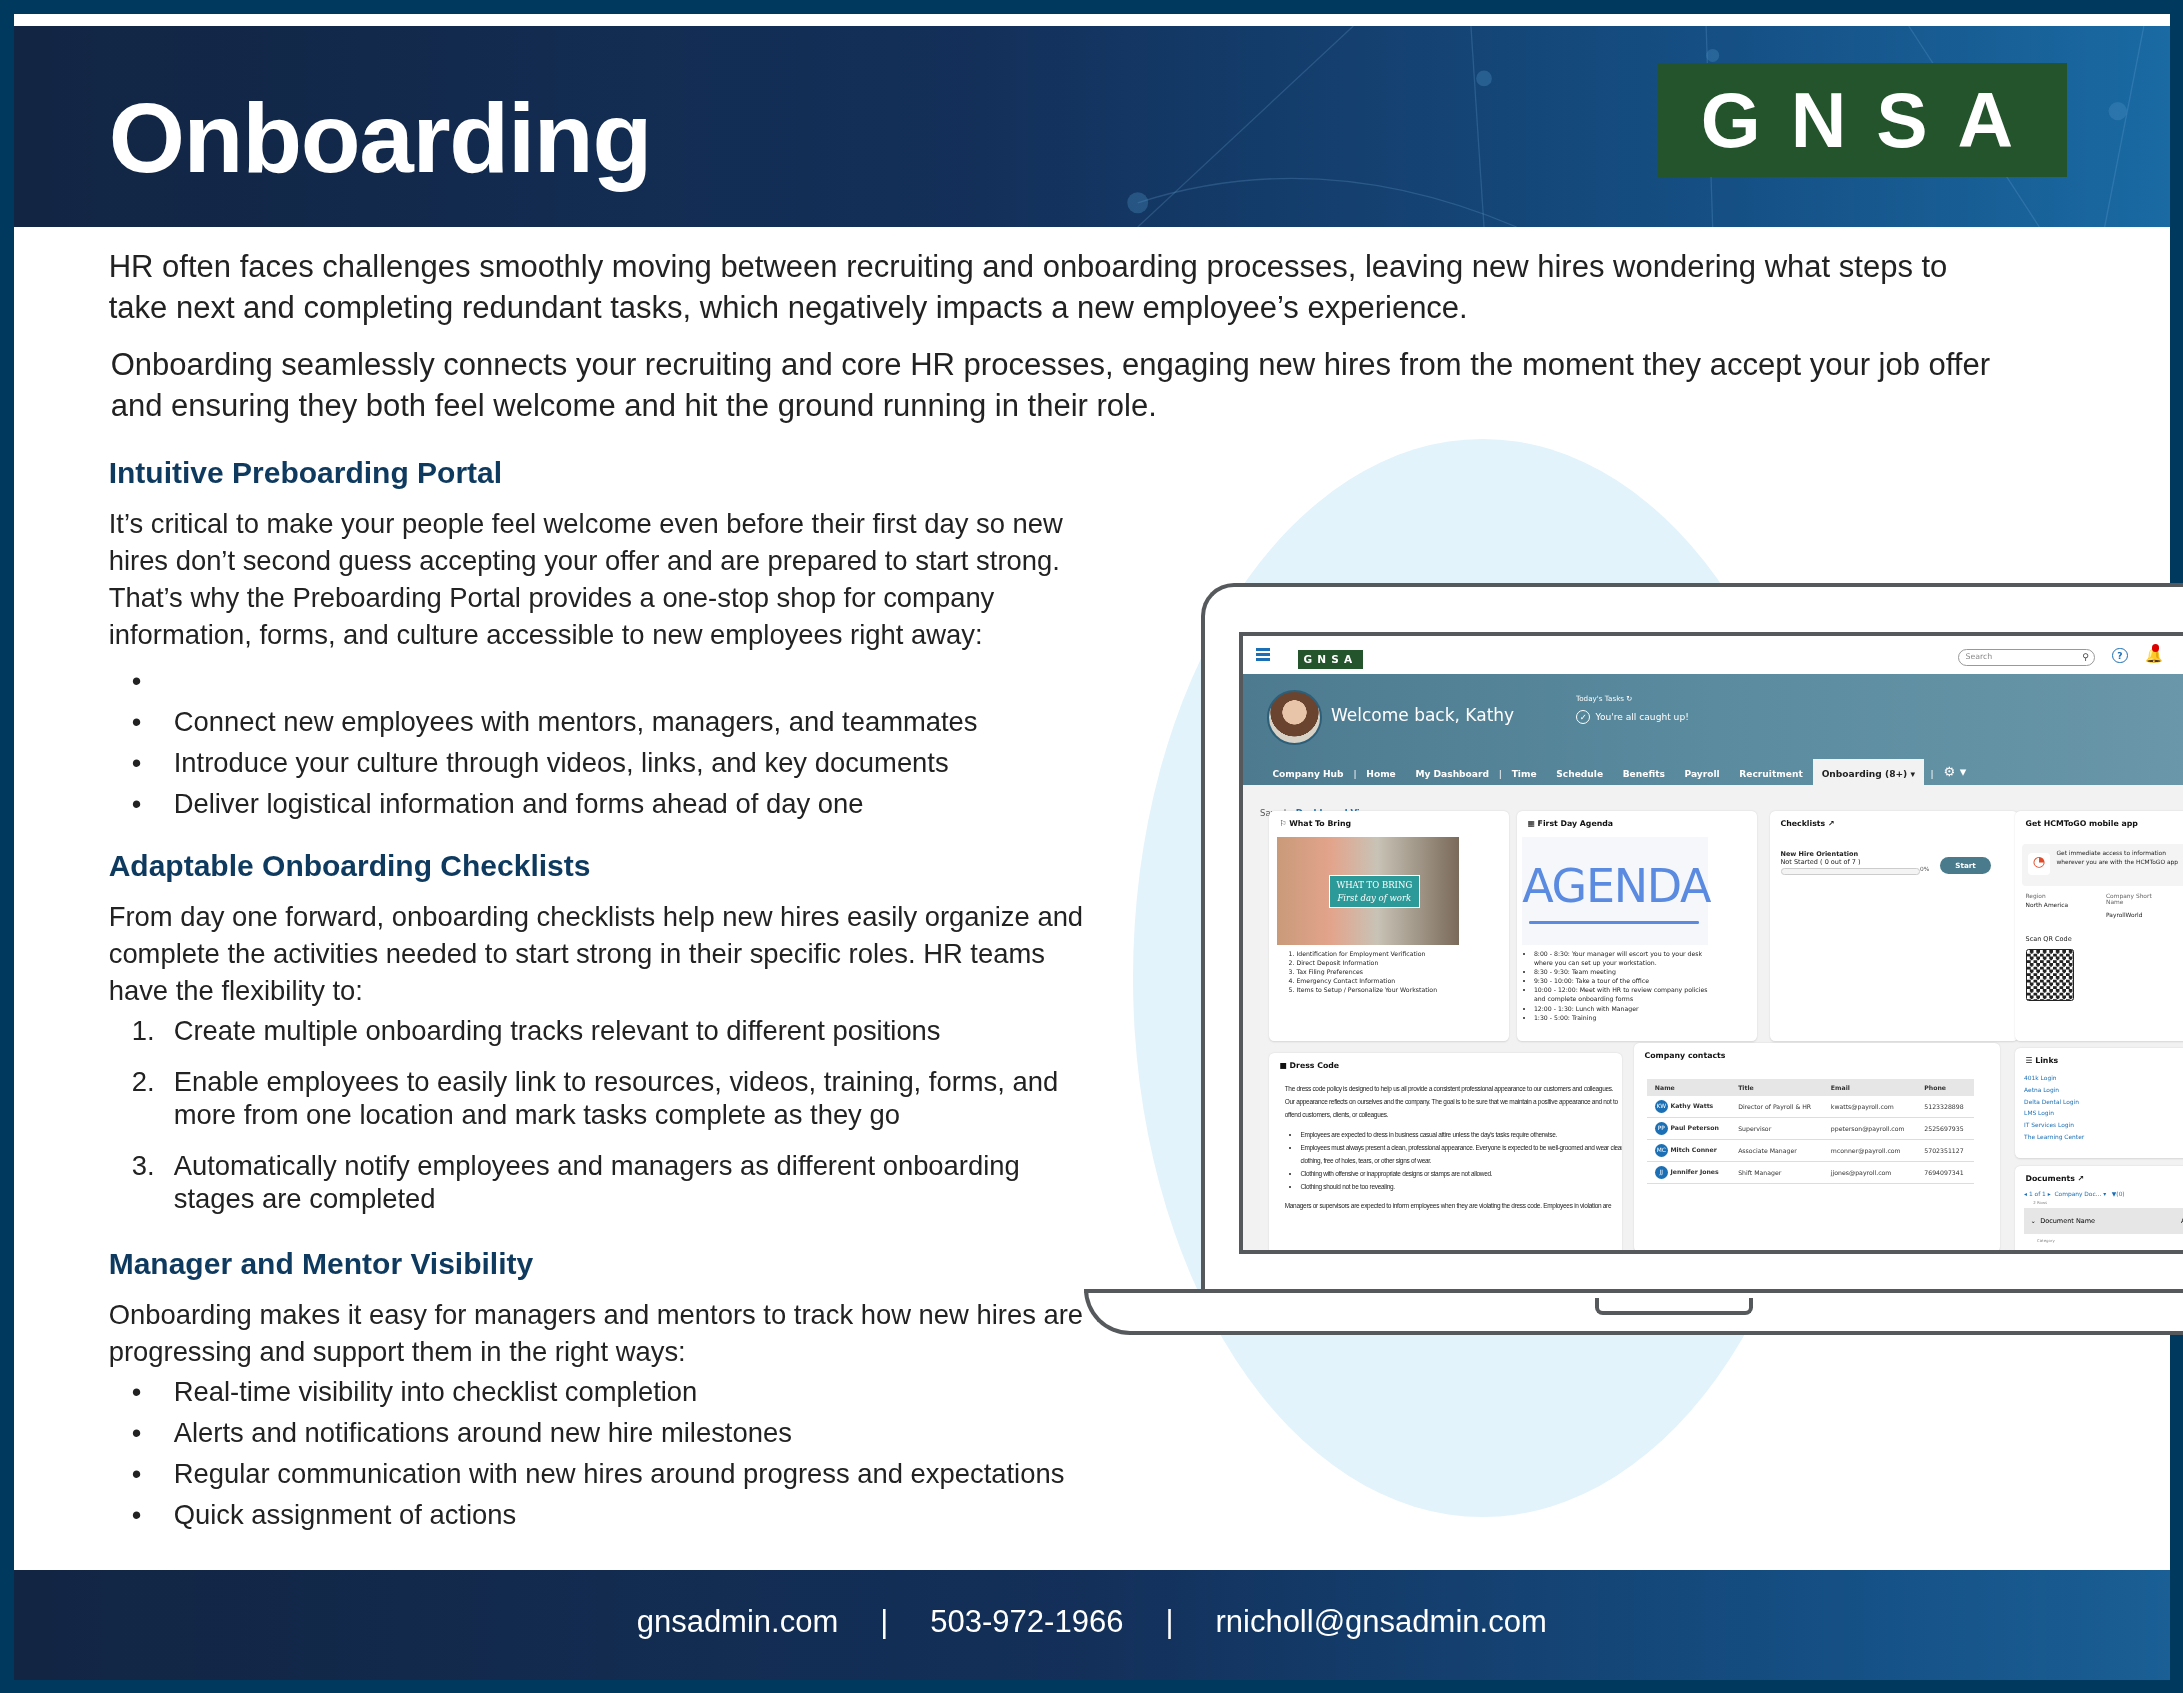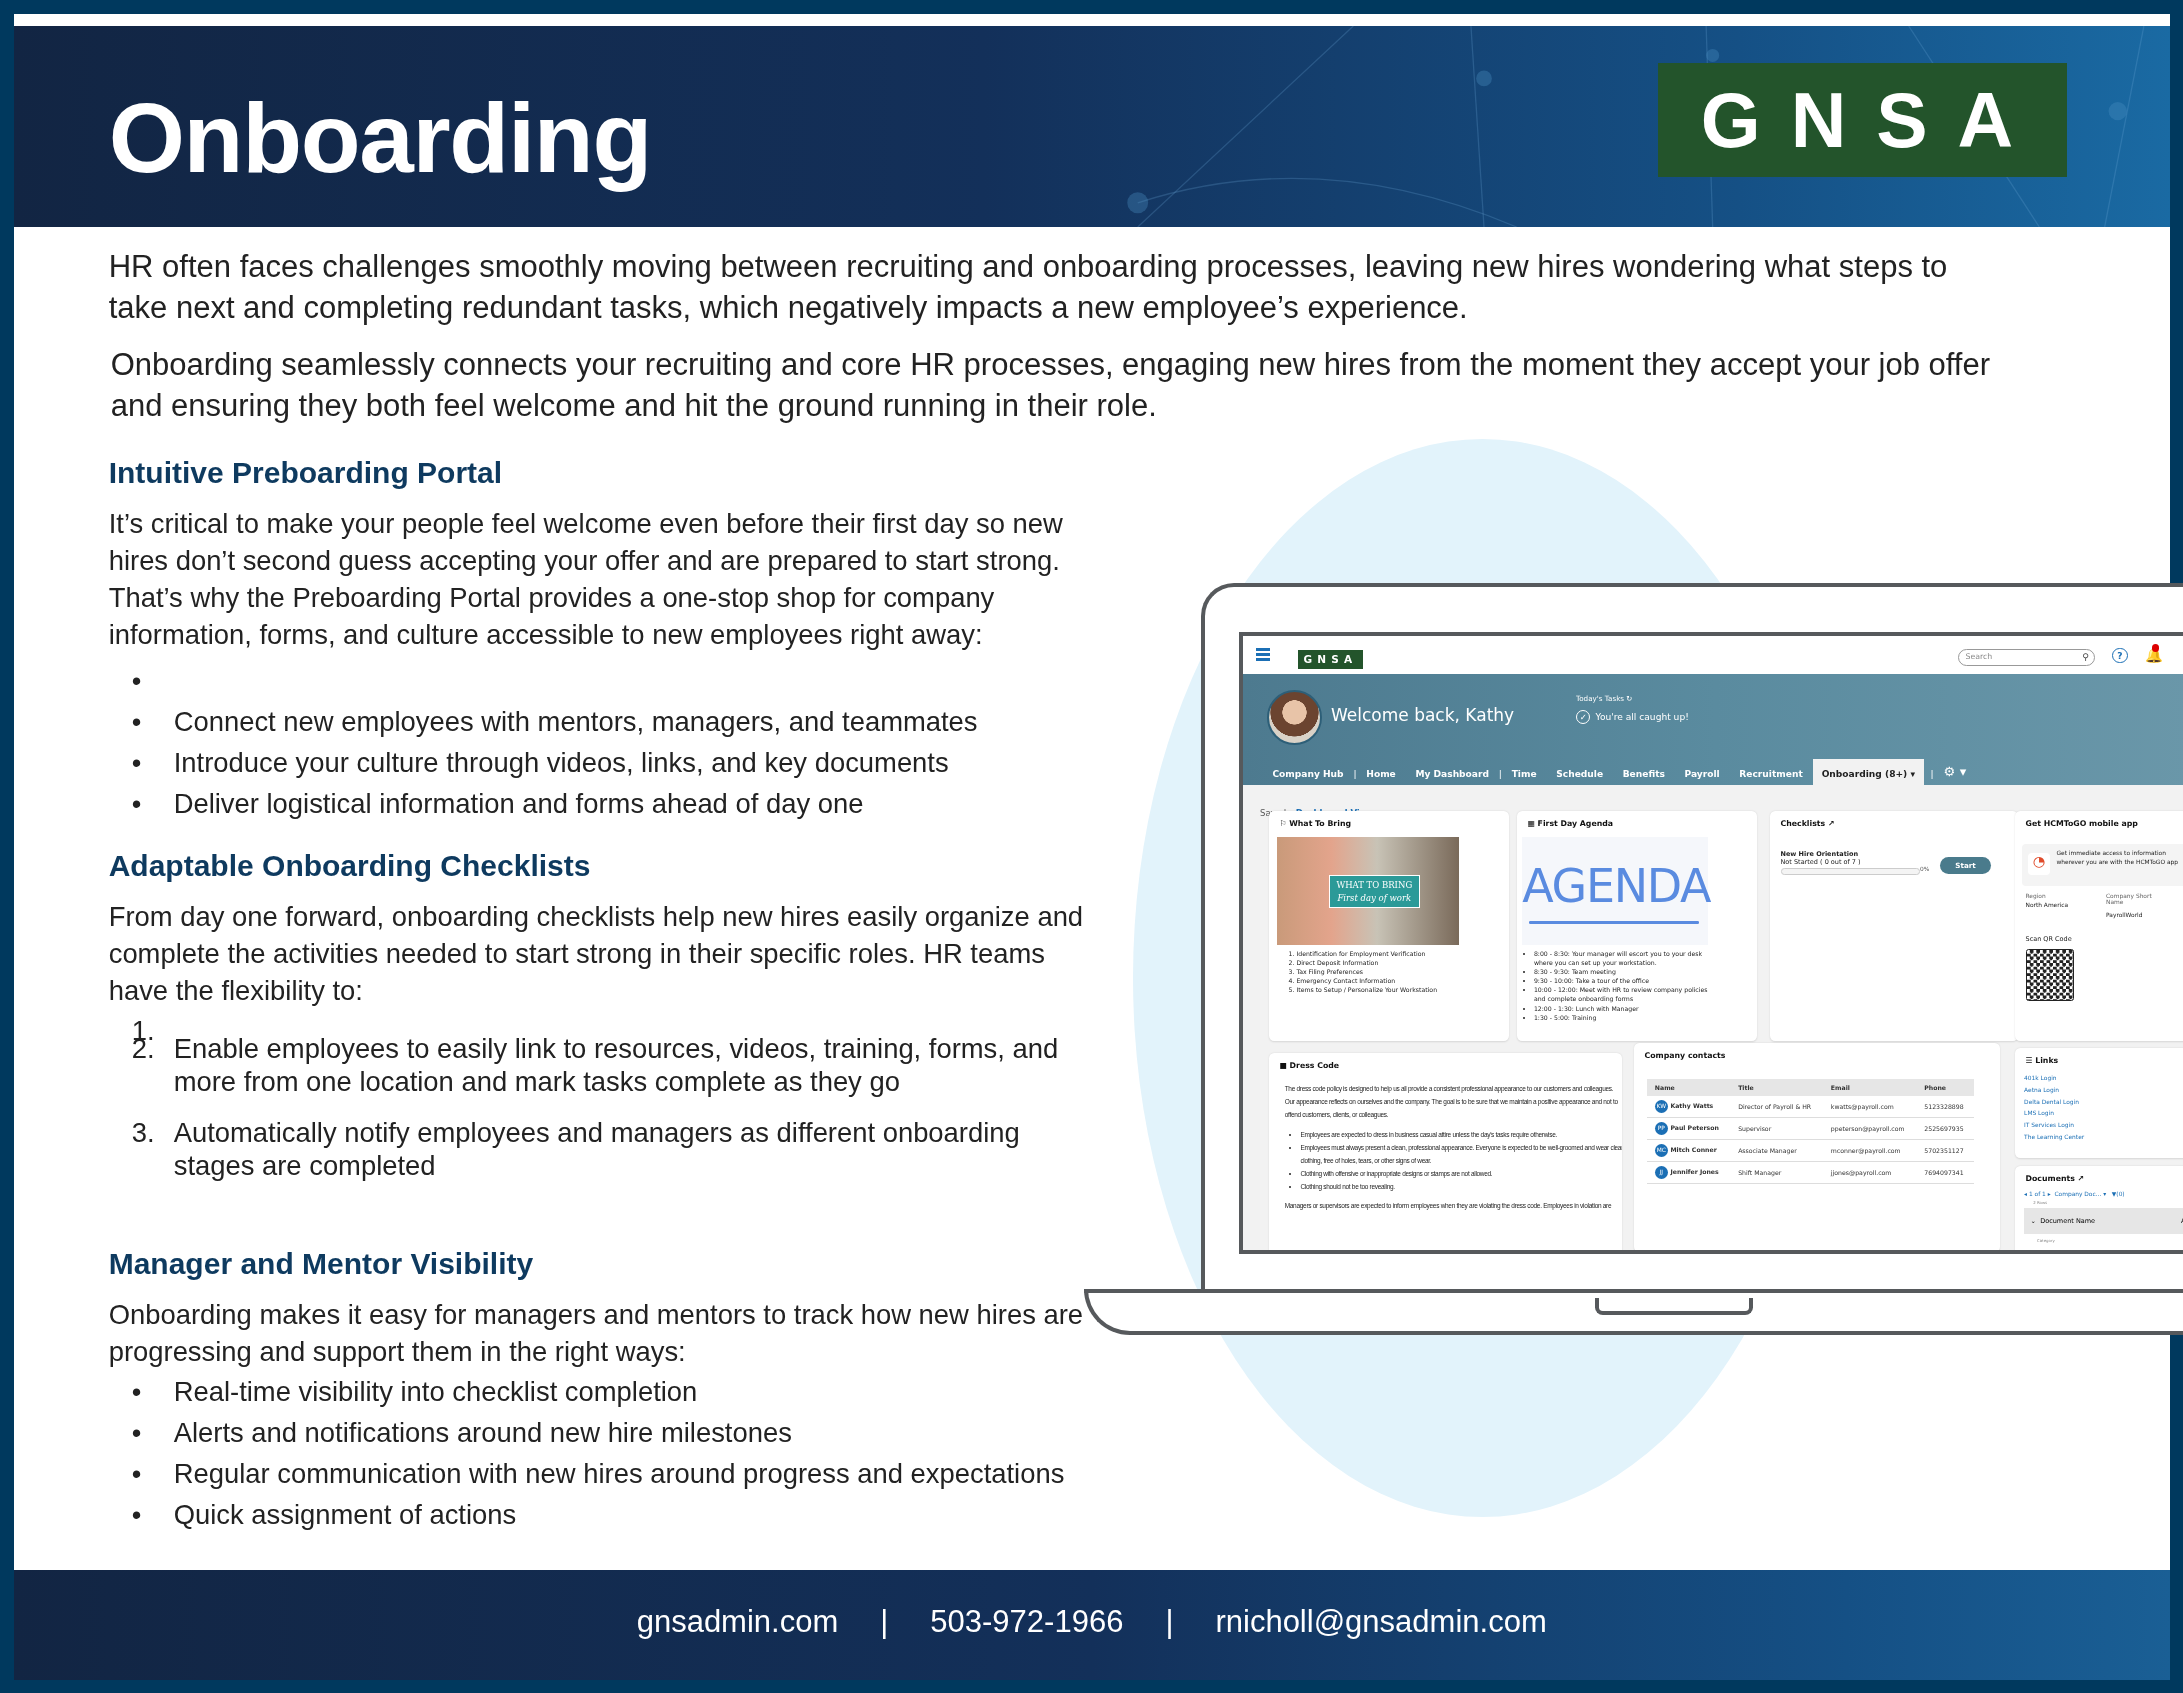--- a/index.html
+++ b/index.html
@@ -99,21 +99,21 @@
   <ul class="list" style="top:651px;">
     <li style="height:41px;"><span class="mk">•</span></li>
     <li style="height:41px;"><span class="mk">•</span><span>Connect new employees with mentors, managers, and teammates</span></li>
     <li style="height:41px;"><span class="mk">•</span><span>Introduce your culture through videos, links, and key documents</span></li>
     <li style="height:41px;"><span class="mk">•</span><span>Deliver logistical information and forms ahead of day one</span></li>
   </ul>
 
   <div class="h2" style="top:835px;">Adaptable Onboarding Checklists</div>
   <div class="para" style="top:884px;">From day one forward, onboarding checklists help new hires easily organize and complete the activities needed to start strong in their specific roles. HR teams have the flexibility to:</div>
   <ol class="list" style="top:1000px;line-height:33px;">
-    <li style="margin-bottom:18.3px;"><span class="mk">1.</span></li>
+    <li style="margin-bottom:18.3px;"><span class="mk">1.</span><span>Create multiple onboarding tracks relevant to different positions</span></li>
     <li style="margin-bottom:18.3px;"><span class="mk">2.</span><span>Enable employees to easily link to resources, videos, training, forms, and more from one location and mark tasks complete as they go</span></li>
     <li><span class="mk">3.</span><span>Automatically notify employees and managers as different onboarding stages are completed</span></li>
   </ol>
 
   <div class="h2" style="top:1233px;">Manager and Mentor Visibility</div>
   <div class="para" style="top:1282px;">Onboarding makes it easy for managers and mentors to track how new hires are progressing and support them in the right ways:</div>
   <ul class="list" style="top:1362px;">
     <li style="height:41px;"><span class="mk">•</span><span>Real-time visibility into checklist completion</span></li>
     <li style="height:41px;"><span class="mk">•</span><span>Alerts and notifications around new hire milestones</span></li>
     <li style="height:41px;"><span class="mk">•</span><span>Regular communication with new hires around progress and expectations</span></li>

